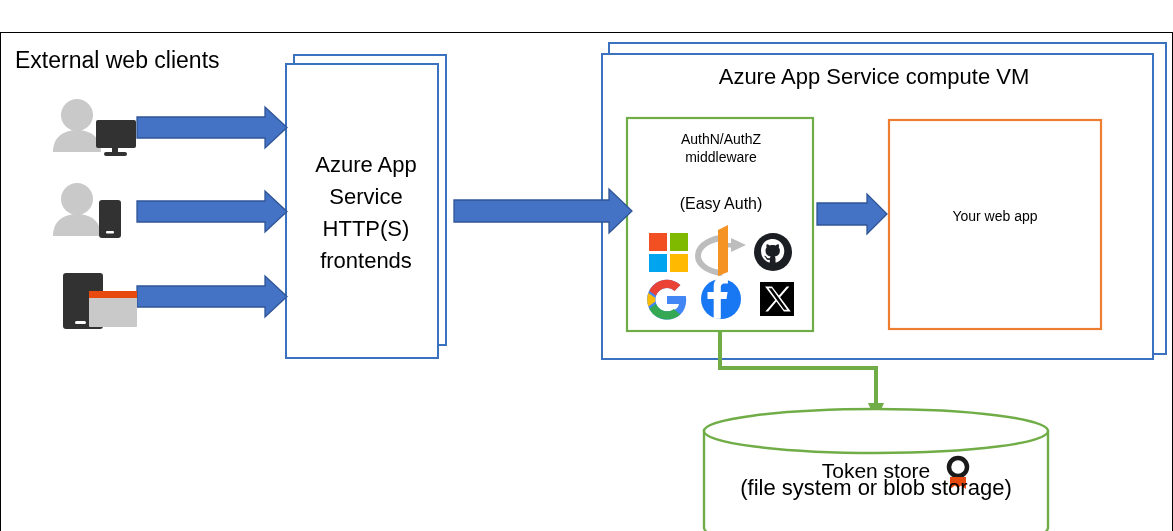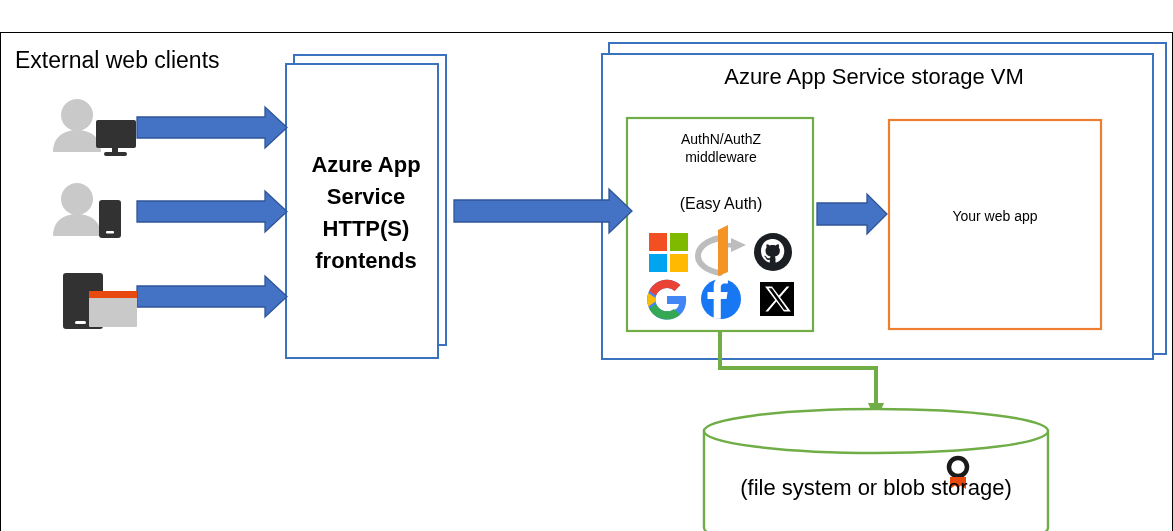--- a/index.html
+++ b/index.html
@@ -42,21 +42,20 @@
     text-align: left;
     white-space: nowrap;
   }
 
   
   #frontends-label {
     left: 290px; top: 116px;
     width: 150px;
     font-size: 22px;
     line-height: 1.45;
-    font-weight: bold;
   }
 
   
   #vm-title {
     left: 608px; top: 31px;
     width: 530px;
     font-size: 22px;
   }
 
   
@@ -206,25 +205,26 @@
     </g>
   </svg>
 
   <div class="label" id="clients-title">External web clients</div>
 
   <div class="label" id="frontends-label">Azure App
 Service
 HTTP(S)
 frontends</div>
 
-  <div class="label" id="vm-title">Azure App Service storage VM</div>
+  <div class="label" id="vm-title">Azure App Service compute VM</div>
 
   <div class="label" id="mw-title">AuthN/AuthZ
 middleware</div>
 
   <div class="label" id="mw-sub">(Easy Auth)</div>
 
   <div class="label" id="webapp-label">Your web app</div>
 
+  <div class="label" id="token-title">Token store</div>
 
   <div class="label" id="token-sub">(file system or blob storage)</div>
 
 </div>
 
 </body></html>

